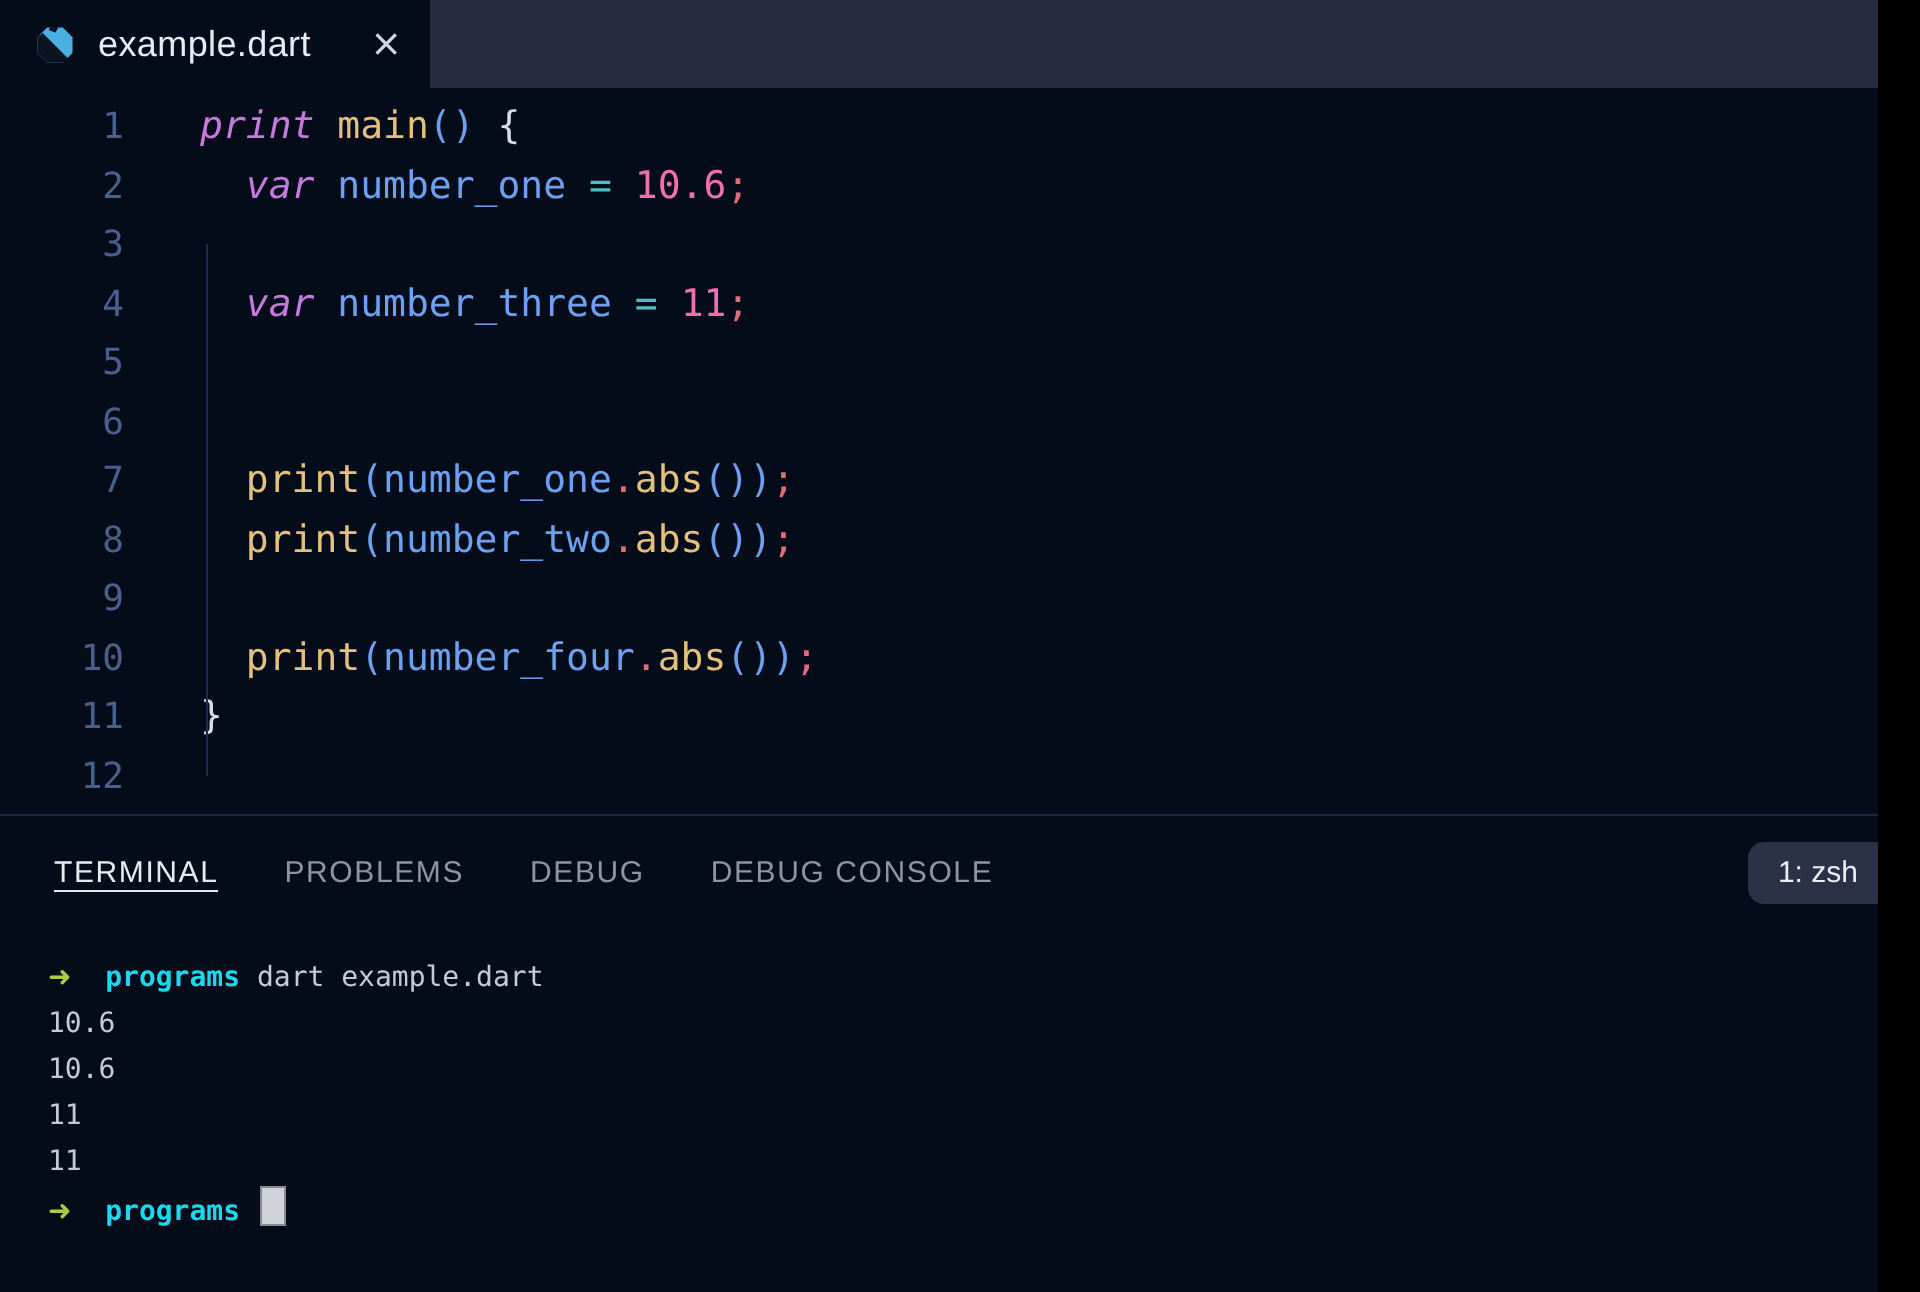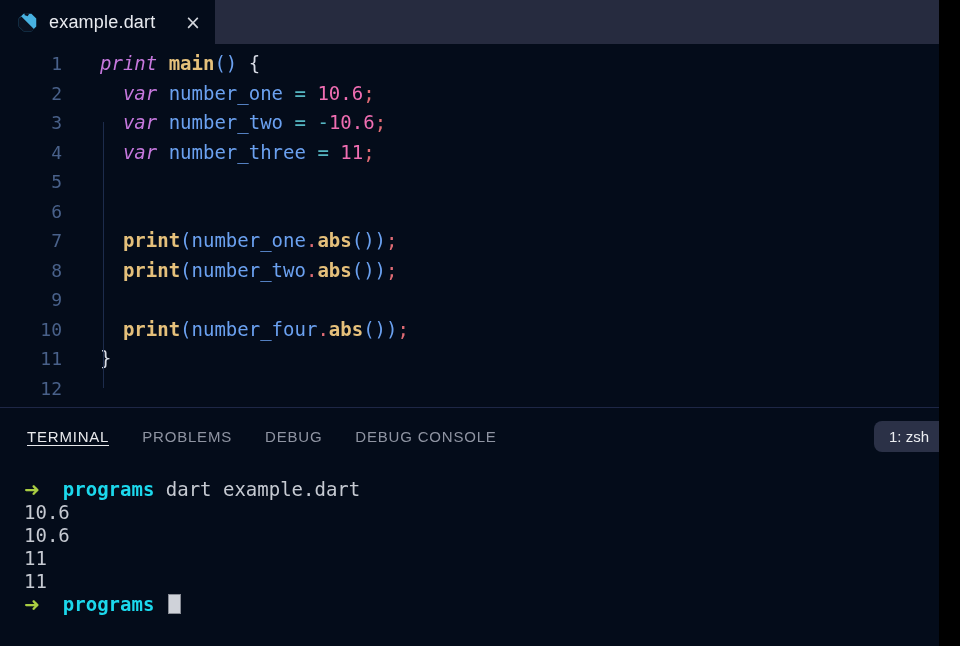--- a/index.html
+++ b/index.html
@@ -23,21 +23,21 @@
   .gutter {
     flex:none; width:62px; text-align:right; color:#49618a;
     font-family:"DejaVu Sans Mono", monospace; font-size:18px;
   }
   .code {
     padding-left:38px; white-space:pre;
     font-family:"DejaVu Sans Mono", monospace; font-size:19px;
   }
   .indent-guide { position:absolute; left:103px; top:78px; width:1px; height:266px; background:#1d2c4c; }
   .tk-kw { color:#c678dd; font-style:italic; }
-  .tk-fn { color:#e5c07b;font-weight:bold; }
+  .tk-fn { color:#e5c07b; }
   .tk-bl { color:#6ba1f0; }
   .tk-op { color:#56b6c2; }
   .tk-num { color:#f06eb2; }
   .tk-pn { color:#e06c75; }
   .tk-br { color:#d8dce6; }
   .tk-pl { color:#d8dce6; }
   
   .panel { position:absolute; left:0; right:0; top:407px; bottom:0; border-top:1px solid #1e2746; background:#040c1a; }
   .panel-tabs { display:flex; gap:33px; padding:20px 0 0 27px; height:62px; }
   .ptab {
@@ -45,21 +45,21 @@
     padding-bottom:0; align-self:flex-start;
   }
   .ptab.active { color:#e8e9ec; border-bottom:1.5px solid #e8e9ec; }
   .terminal-badge {
     position:absolute; top:13px; right:-16px; background:#2b3147;
     color:#eceef2; font-size:15px; padding:7px 26px 7px 15px; border-radius:8px; cursor:pointer;
   }
   .terminal { padding-top:8px; cursor:text; }
   .t-line {
     height:23px; line-height:23px; padding-left:24px; white-space:pre;
-    font-family:"DejaVu Sans Mono", monospace; font-size:19px; color:#c6cad2;
+    font-family:"DejaVu Sans Mono", monospace; font-size:14px; color:#c6cad2;
   }
   .t-arrow { color:#a9cd42; font-weight:bold; font-family:"DejaVu Sans","DejaVu Sans Mono",sans-serif; }
   .t-dir { color:#1cd8ec; font-weight:bold; }
   .t-cmd { color:#c6cad2; }
   .t-cursor {
     display:inline-block; width:13px; height:20px; margin-left:2px;
     background:#cfd2d9; border:1px solid #878b94; vertical-align:-3px;
   }
 </style>
 </head>
@@ -85,21 +85,20 @@
         <div class="code-line">
           <span class="gutter">1</span>
           <span class="code"><span class="tk-kw">print</span><span class="tk-pl"> </span><span class="tk-fn">main</span><span class="tk-bl">()</span><span class="tk-pl"> </span><span class="tk-br">{</span></span>
         </div>
         <div class="code-line">
           <span class="gutter">2</span>
           <span class="code"><span class="tk-pl">  </span><span class="tk-kw">var</span><span class="tk-pl"> </span><span class="tk-bl">number_one</span><span class="tk-pl"> </span><span class="tk-op">=</span><span class="tk-pl"> </span><span class="tk-num">10.6</span><span class="tk-pn">;</span></span>
         </div>
         <div class="code-line">
           <span class="gutter">3</span>
-          <span class="code"><span class="tk-pl">  </span><span class="tk-kw">var</span><span class="tk-pl"> </span><span class="tk-bl">number_two</span><span class="tk-pl"> </span><span class="tk-op">=</span><span class="tk-pl"> </span><span class="tk-op">-</span><span class="tk-num">10.6</span><span class="tk-pn">;</span></span>
         </div>
         <div class="code-line">
           <span class="gutter">4</span>
           <span class="code"><span class="tk-pl">  </span><span class="tk-kw">var</span><span class="tk-pl"> </span><span class="tk-bl">number_three</span><span class="tk-pl"> </span><span class="tk-op">=</span><span class="tk-pl"> </span><span class="tk-num">11</span><span class="tk-pn">;</span></span>
         </div>
         <div class="code-line">
           <span class="gutter">5</span>
         </div>
         <div class="code-line">
           <span class="gutter">6</span>

